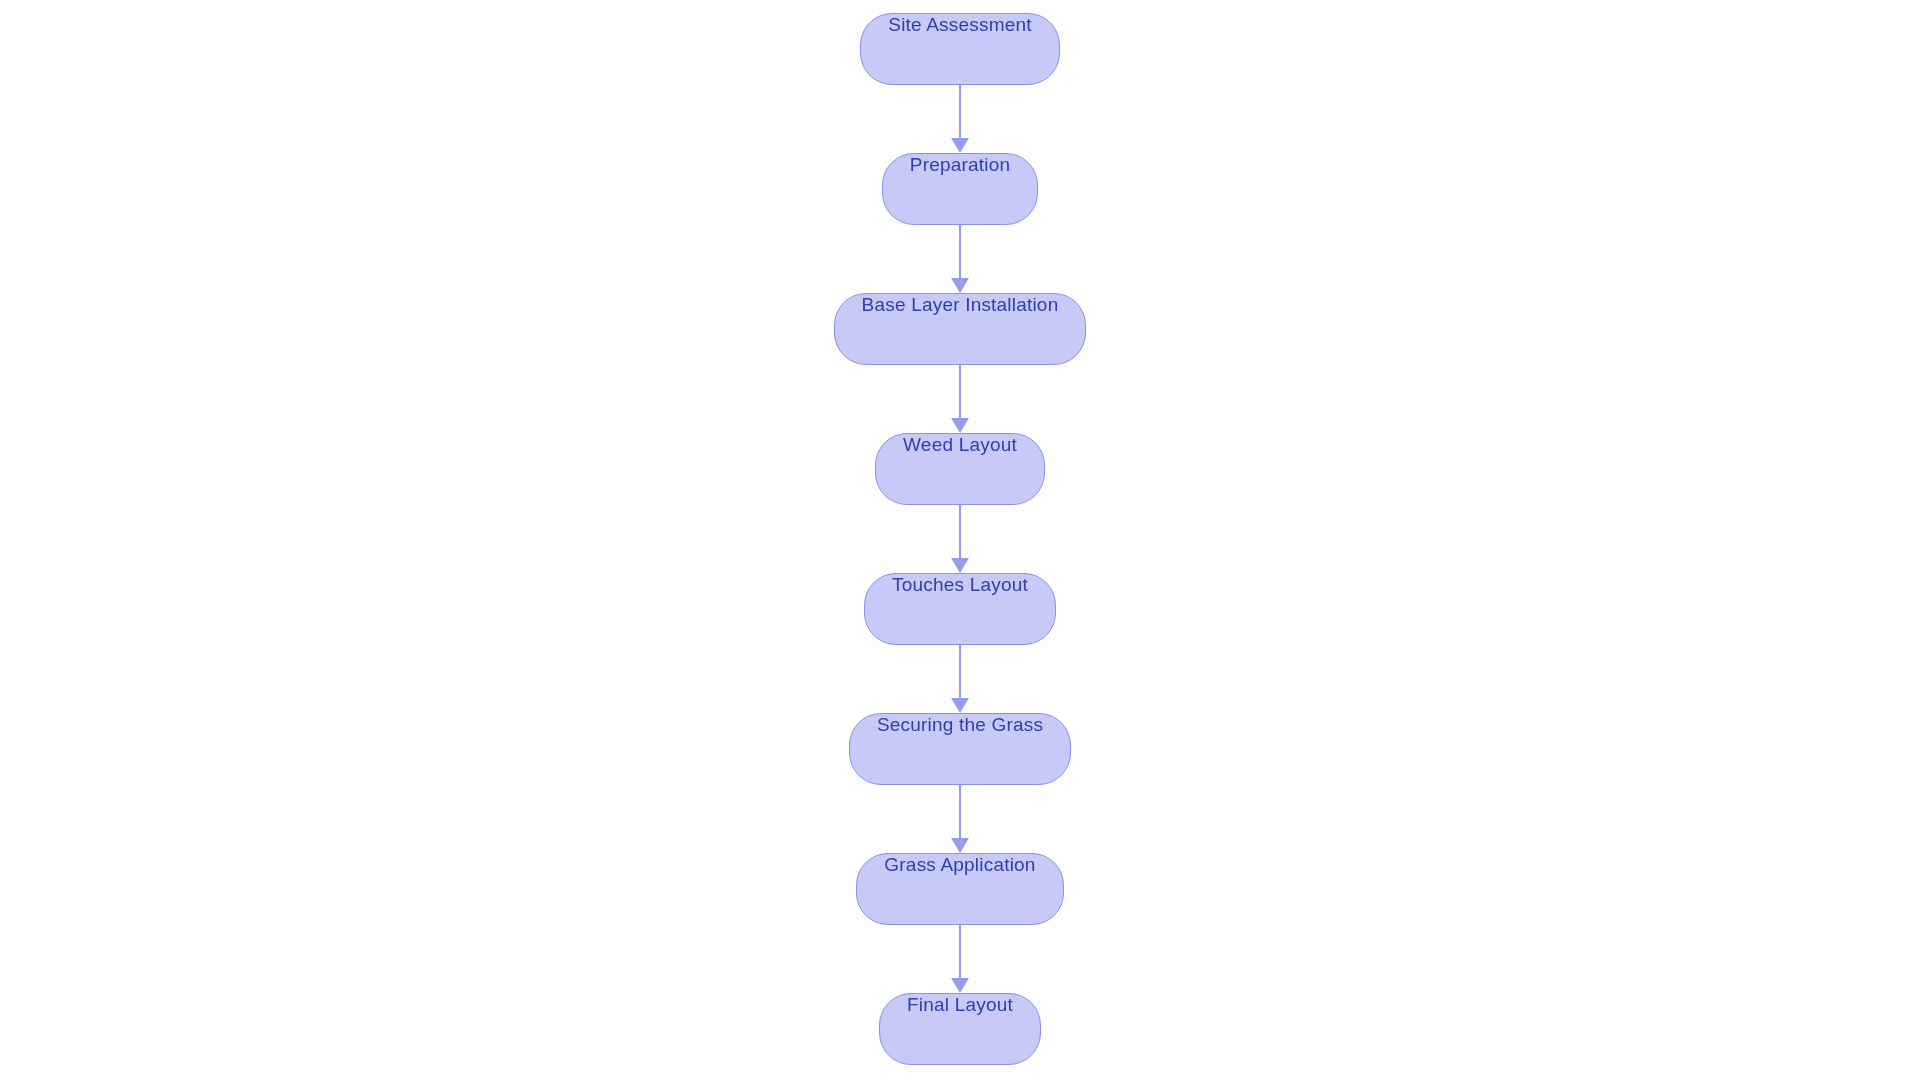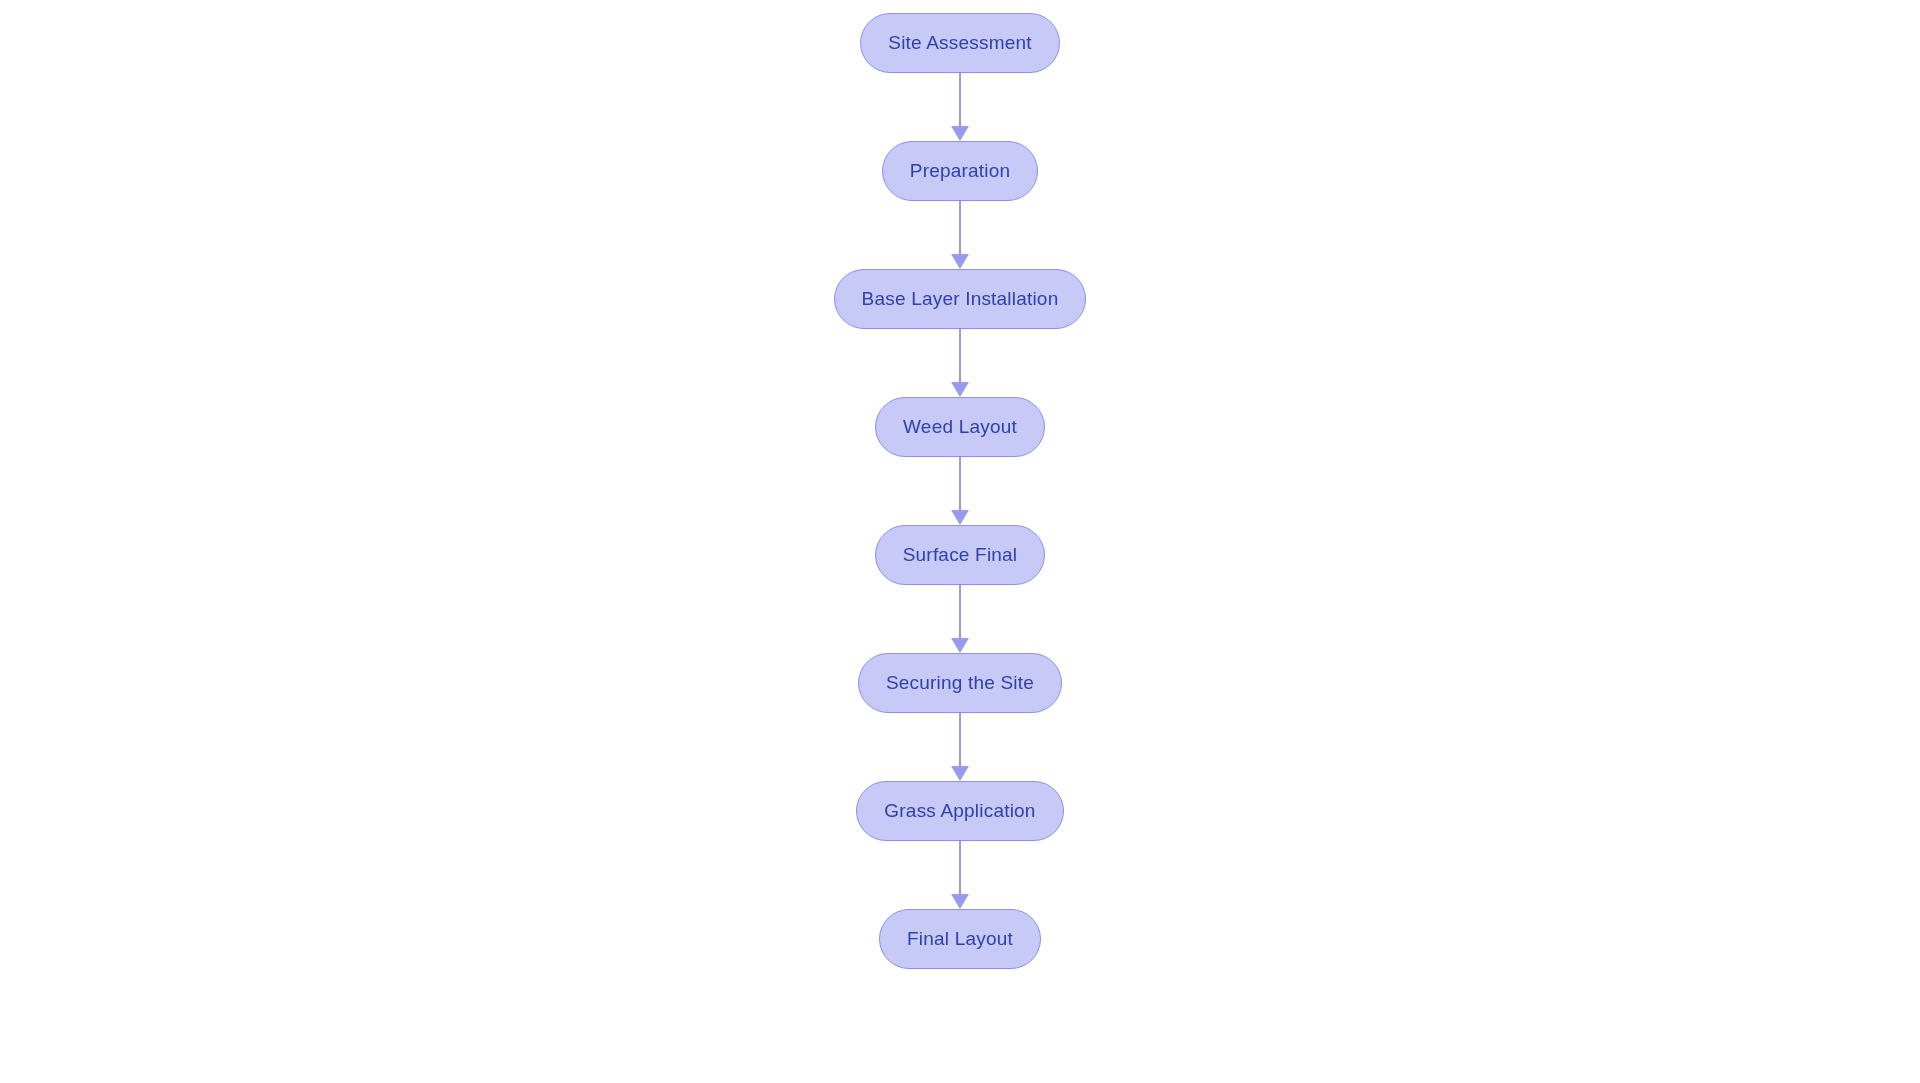--- a/index.html
+++ b/index.html
@@ -15,26 +15,26 @@
     padding-top: 13px;
     display: flex;
     flex-direction: column;
     align-items: center;
     background: var(--background, #ffffff);
     font-family: "Liberation Sans", sans-serif;
     overflow: hidden;
   }
   .node {
     flex: 0 0 auto;
-    height: 60px;
+    height: 72px;
     box-sizing: border-box;
     display: flex;
-    align-items: center;
+    align-items: flex-start;
     justify-content: center;
-    padding: 16px 27px;
+    padding: 0 27px;
     min-width: 150px;
     border-radius: 32px;
     background: var(--node-fill, #c7c9f7);
     border: 1.5px solid var(--node-border, #8b8ff0);
     color: var(--node-text, #3040ac);
     font-size: 19px;
     letter-spacing: 0.2px;
     white-space: nowrap;
   }
   .connector {
@@ -92,30 +92,30 @@
   <div class="node">
     <span>Weed Layout</span>
   </div>
 
   <div class="connector">
     <div class="line"></div>
     <div class="head"></div>
   </div>
 
   <div class="node">
-    <span>Surface Final</span>
+    <span>Touches Layout</span>
   </div>
 
   <div class="connector">
     <div class="line"></div>
     <div class="head"></div>
   </div>
 
   <div class="node">
-    <span>Securing the Site</span>
+    <span>Securing the Grass</span>
   </div>
 
   <div class="connector">
     <div class="line"></div>
     <div class="head"></div>
   </div>
 
   <div class="node">
     <span>Grass Application</span>
   </div>

